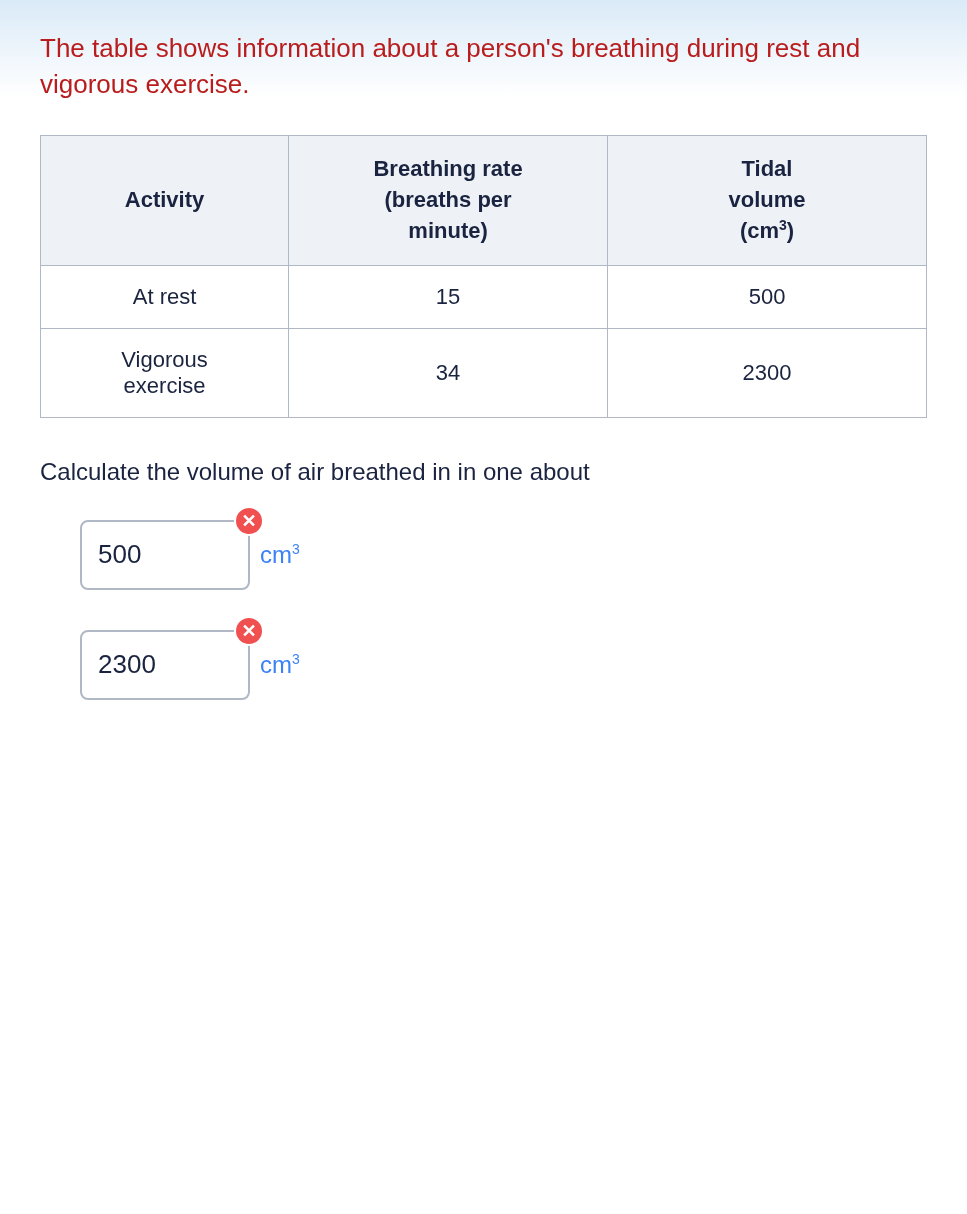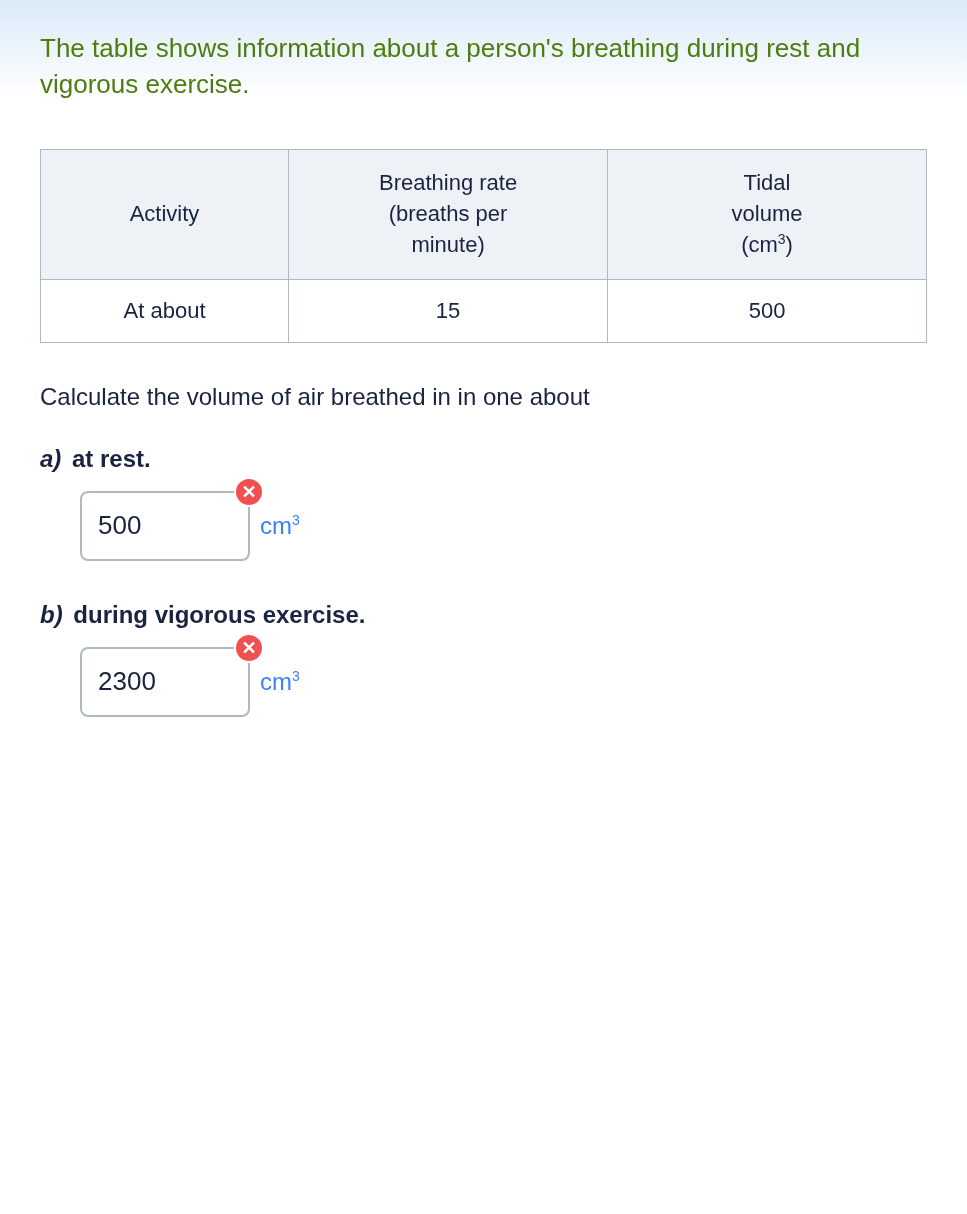--- a/index.html
+++ b/index.html
@@ -13,22 +13,22 @@
       min-height: 1214px;
       background: linear-gradient(180deg, #daeaf7 0%, #ffffff 8%);
       font-family: -apple-system, BlinkMacSystemFont, 'Segoe UI', Arial, sans-serif;
       color: #1a2340;
       padding: 30px 40px 40px 40px;
     }
 
     .intro-text {
       font-size: 26px;
       line-height: 1.4;
-      margin-bottom: 46px;
-      color: #4d7c0f;
+      margin-bottom: 32px;
+      color: #b91c1c;
     }
 
     
     .data-table {
       width: 100%;
       border-collapse: collapse;
       margin-bottom: 36px;
       border: 1.5px solid #b0b8c5;
     }
 
@@ -39,21 +39,21 @@
       text-align: center;
       font-size: 22px;
       color: #1a2340;
     }
 
     .data-table thead tr {
       background-color: #eef2f6;
     }
 
     .data-table th {
-      font-weight: 400;
+      font-weight: 700;
       line-height: 1.4;
     }
 
     .data-table tbody tr {
       background-color: #ffffff;
     }
 
     .data-table tbody tr:not(:last-child) {
       border-bottom: 1.5px solid #b0b8c5;
     }
@@ -162,50 +162,49 @@
       <th class="col-breathing">
         <span>Breathing rate<br>(breaths per<br>minute)</span>
       </th>
       <th class="col-tidal">
         <span>Tidal<br>volume<br>(cm<sup>3</sup>)</span>
       </th>
     </tr>
   </thead>
   <tbody>
     <tr>
-      <td>At about</td>
+      <td>At rest</td>
       <td>15</td>
       <td>500</td>
     </tr>
+    <tr>
+      <td>
+        <span>Vigorous<br>exercise</span>
+      </td>
+      <td>34</td>
+      <td>2300</td>
+    </tr>
   </tbody>
 </table>
 
 <p class="question-text">Calculate the volume of air breathed in in one about</p>
 
 <div class="sub-question">
-  <div class="sub-question-label">
-    <span class="letter">a)</span>
-    <span>at rest.</span>
-  </div>
   <div class="answer-area">
     <div class="input-wrapper">
       <input class="answer-input" type="text" value="500" style="">
       <div class="error-badge">
         <span>✕</span>
       </div>
     </div>
     <span class="unit-label">cm<sup>3</sup></span>
   </div>
 </div>
 
 <div class="sub-question">
-  <div class="sub-question-label">
-    <span class="letter">b)</span>
-    <span>during vigorous exercise.</span>
-  </div>
   <div class="answer-area">
     <div class="input-wrapper">
       <input class="answer-input" type="text" value="2300" style="">
       <div class="error-badge">
         <span>✕</span>
       </div>
     </div>
     <span class="unit-label">cm<sup>3</sup></span>
   </div>
 </div>

